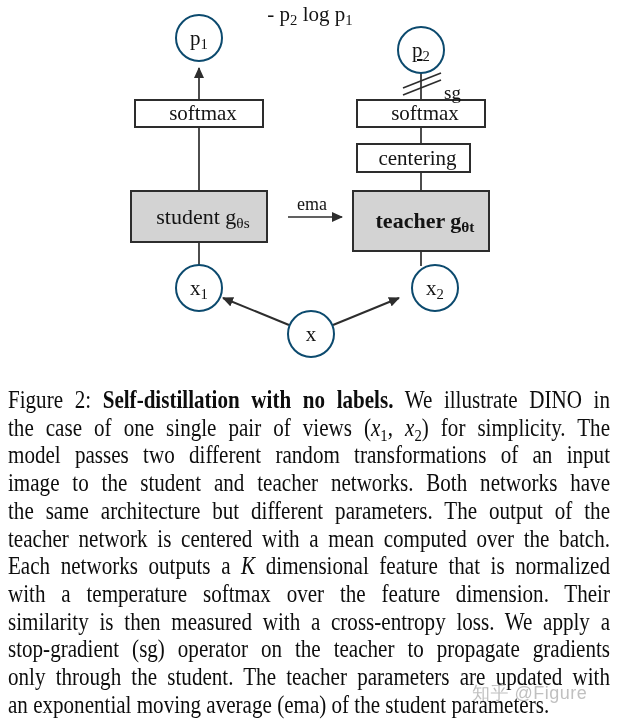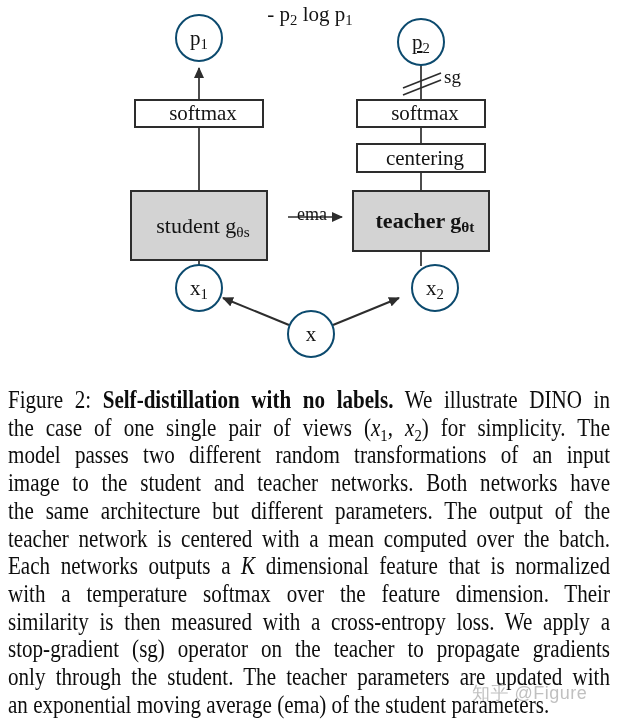--- a/index.html
+++ b/index.html
@@ -19,22 +19,22 @@
     position:absolute; border:2px solid #2d2d2d; background:#ffffff;
     display:flex; align-items:center; justify-content:center; font-size:21px;
     box-sizing:border-box; z-index:2;padding-left:8px;
   }
   .box.gray { background:#d3d3d3; font-size:22px; }
   sub.s { font-size:70%; vertical-align:baseline; position:relative; top:0.28em; line-height:0; }
   .loss-label {
     position:absolute; left:310px; top:2px; transform:translateX(-50%);
     text-align:center; font-size:21px; line-height:24px; white-space:nowrap; z-index:2;
   }
-  .sg-label  { position:absolute; left:444px; top:66px; font-size:19px; z-index:2; }
-  .ema-label { position:absolute; left:312px; top:194px; transform:translateX(-50%); font-size:18px; z-index:2;margin-top:10px; }
+  .sg-label  { position:absolute; left:444px; top:82px; font-size:19px; z-index:2; }
+  .ema-label { position:absolute; left:312px; top:194px; transform:translateX(-50%); font-size:18px; z-index:2; }
   
   .caption {
     position:absolute; left:8px; top:386px; width:700px;
     transform:scaleX(0.86); transform-origin:left top;
     font-size:24.5px; line-height:27.7px; color:#0d0d0d;
   }
   .cline { text-align:justify; text-align-last:justify; white-space:nowrap; }
   .cline.last { text-align-last:left; }
   .cline i { font-style:italic; }
   .cline b { font-weight:bold; }
@@ -73,43 +73,43 @@
 
       <line x1="288" y1="217" x2="342" y2="217" stroke="#2d2d2d" stroke-width="1.7" marker-end="url(#ah)"></line>
 
       <line x1="289" y1="325" x2="223" y2="298" stroke="#2d2d2d" stroke-width="2" marker-end="url(#ah)"></line>
       <line x1="333" y1="325" x2="399" y2="298" stroke="#2d2d2d" stroke-width="2" marker-end="url(#ah)"></line>
     </svg>
 
     <div class="node" style="left:175px; top:14px;">
       <span><span>p</span><sub class="s">1</sub></span>
     </div>
-    <div class="node" style="left:397px; top:18px;text-decoration:underline;">
+    <div class="node" style="left:397px; top:26px;text-decoration:underline;">
       <span><span>p</span><sub class="s">2</sub></span>
     </div>
     <div class="node" style="left:175px; top:264px;">
       <span><span>x</span><sub class="s">1</sub></span>
     </div>
     <div class="node" style="left:411px; top:264px;">
       <span><span>x</span><sub class="s">2</sub></span>
     </div>
     <div class="node" style="left:287px; top:310px;">
       <span>x</span>
     </div>
 
     <div class="box" style="left:134px; top:99px; width:130px; height:29px;">
       <span>softmax</span>
     </div>
     <div class="box" style="left:356px; top:99px; width:130px; height:29px;">
       <span>softmax</span>
     </div>
-    <div class="box" style="left:356px; top:143px; width:130px; height:30px;">
+    <div class="box" style="left:356px; top:143px; width:115px; height:30px;">
       <span>centering</span>
     </div>
-    <div class="box gray" style="left:130px; top:190px; width:138px; height:71px;">
+    <div class="box gray" style="left:130px; top:190px; width:138px; height:53px;">
       <span><span>student g</span><sub class="s">θs</sub></span>
     </div>
     <div class="box gray" style="left:352px; top:190px; width:138px; height:62px;font-weight:bold;">
       <span><span>teacher g</span><sub class="s">θt</sub></span>
     </div>
 
     <div class="loss-label">
       <div><span>- p</span><sub class="s">2</sub><span> log p</span><sub class="s">1</sub></div>
     </div>
     <div class="sg-label">sg</div>

